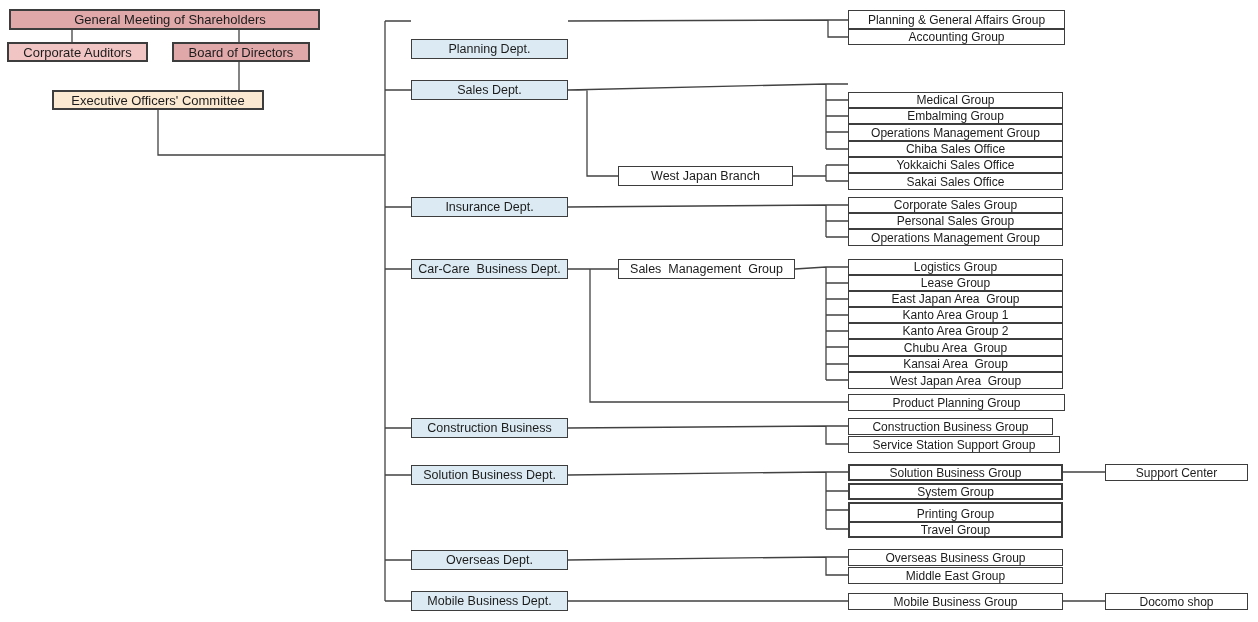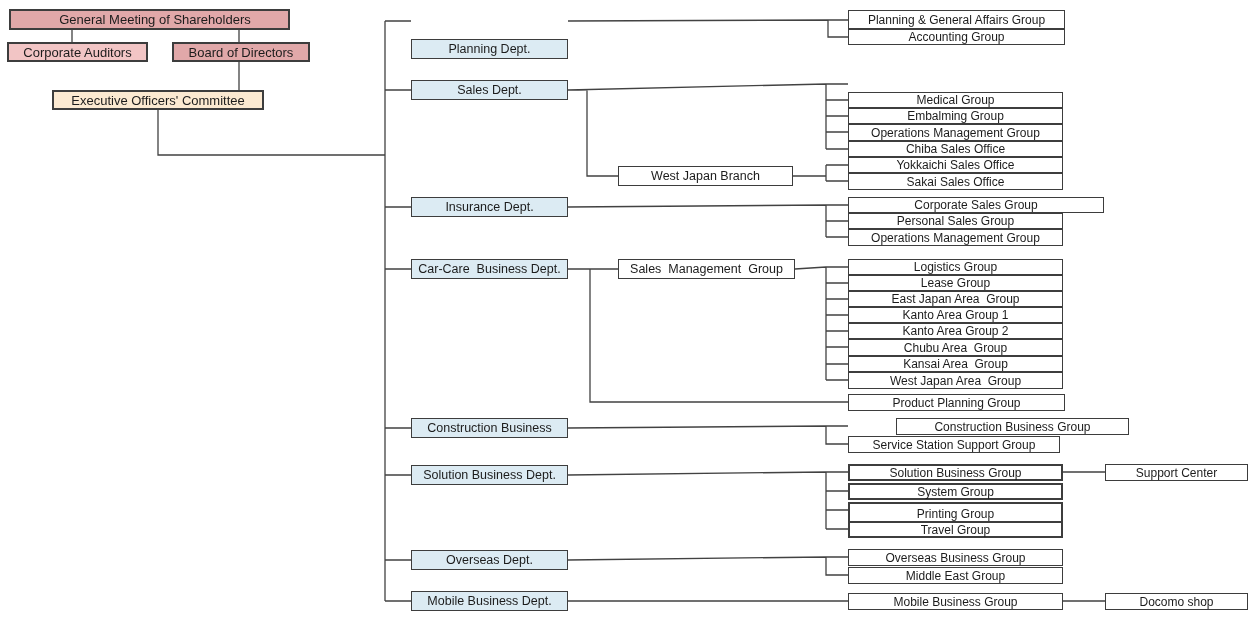--- a/index.html
+++ b/index.html
@@ -86,21 +86,21 @@
       M1063,472 H1105
 
       M568,560 L826,557 H848
       M826,557 V575 H848
 
       M568,601 H848
       M1063,601 H1105
     "></path>
   </svg>
 
-  <div class="node gov pink-dark" style="left:9px;   top:9px;   width:281px; height:21px;padding-left:11px;">General Meeting of Shareholders</div>
+  <div class="node gov pink-dark" style="left:9px;   top:9px;   width:311px; height:21px;padding-left:11px;">General Meeting of Shareholders</div>
   <div class="node gov pink-light" style="left:7px;   top:42px;  width:141px; height:20px;">Corporate Auditors</div>
   <div class="node gov pink-dark" style="left:172px; top:42px;  width:138px; height:20px;">Board of Directors</div>
   <div class="node gov peach" style="left:52px;  top:90px;  width:212px; height:20px;">Executive Officers' Committee</div>
 
   <div class="node dept" style="left:411px; top:11px;  width:157px; height:20px;margin-top:28px;">Planning Dept.</div>
   <div class="node dept" style="left:411px; top:80px;  width:157px; height:20px;">Sales Dept.</div>
   <div class="node dept" style="left:411px; top:197px; width:157px; height:20px;">Insurance Dept.</div>
   <div class="node dept" style="left:411px; top:259px; width:157px; height:20px;">Car-Care  Business Dept.</div>
   <div class="node dept" style="left:411px; top:418px; width:157px; height:20px;">Construction Business</div>
   <div class="node dept" style="left:411px; top:465px; width:157px; height:20px;">Solution Business Dept.</div>
@@ -113,35 +113,35 @@
   <div class="node group" style="left:848px; top:10px;  width:217px; height:19px;">Planning &amp; General Affairs Group</div>
   <div class="node group" style="left:848px; top:29px;  width:217px; height:16px;">Accounting Group</div>
 
   <div class="node group" style="left:848px; top:92px;  width:215px; height:16px;">Medical Group</div>
   <div class="node group" style="left:848px; top:108px; width:215px; height:16px;">Embalming Group</div>
   <div class="node group" style="left:848px; top:124px; width:215px; height:17px;">Operations Management Group</div>
   <div class="node group" style="left:848px; top:141px; width:215px; height:16px;">Chiba Sales Office</div>
   <div class="node group" style="left:848px; top:157px; width:215px; height:16px;">Yokkaichi Sales Office</div>
   <div class="node group" style="left:848px; top:173px; width:215px; height:17px;">Sakai Sales Office</div>
 
-  <div class="node group" style="left:848px; top:197px; width:256px; height:16px;">Corporate Sales Group</div>
+  <div class="node group" style="left:848px; top:197px; width:215px; height:16px;">Corporate Sales Group</div>
   <div class="node group" style="left:848px; top:213px; width:215px; height:16px;">Personal Sales Group</div>
   <div class="node group" style="left:848px; top:229px; width:215px; height:17px;">Operations Management Group</div>
 
   <div class="node group" style="left:848px; top:259px; width:215px; height:16px;">Logistics Group</div>
   <div class="node group" style="left:848px; top:275px; width:215px; height:16px;">Lease Group</div>
   <div class="node group" style="left:848px; top:291px; width:215px; height:16px;">East Japan Area  Group</div>
   <div class="node group" style="left:848px; top:307px; width:215px; height:16px;">Kanto Area Group 1</div>
   <div class="node group" style="left:848px; top:323px; width:215px; height:16px;">Kanto Area Group 2</div>
   <div class="node group" style="left:848px; top:339px; width:215px; height:17px;">Chubu Area  Group</div>
   <div class="node group" style="left:848px; top:356px; width:215px; height:16px;">Kansai Area  Group</div>
   <div class="node group" style="left:848px; top:372px; width:215px; height:17px;">West Japan Area  Group</div>
   <div class="node group" style="left:848px; top:394px; width:217px; height:17px;">Product Planning Group</div>
 
-  <div class="node group" style="left:896px; top:418px; width:233px; height:17px;">Construction Business Group</div>
+  <div class="node group" style="left:848px; top:418px; width:205px; height:17px;">Construction Business Group</div>
   <div class="node group" style="left:848px; top:436px; width:212px; height:17px;">Service Station Support Group</div>
 
   <div class="node group group-bold" style="left:848px; top:464px; width:215px; height:17px;">Solution Business Group</div>
   <div class="node group group-bold" style="left:848px; top:483px; width:215px; height:17px;">System Group</div>
   <div class="node group group-bold" style="left:848px; top:502px; width:215px; height:23px;">Printing Group</div>
   <div class="node group group-bold" style="left:848px; top:521px; width:215px; height:17px;">Travel Group</div>
 
   <div class="node group" style="left:848px; top:549px; width:215px; height:17px;">Overseas Business Group</div>
   <div class="node group" style="left:848px; top:567px; width:215px; height:17px;">Middle East Group</div>
 

